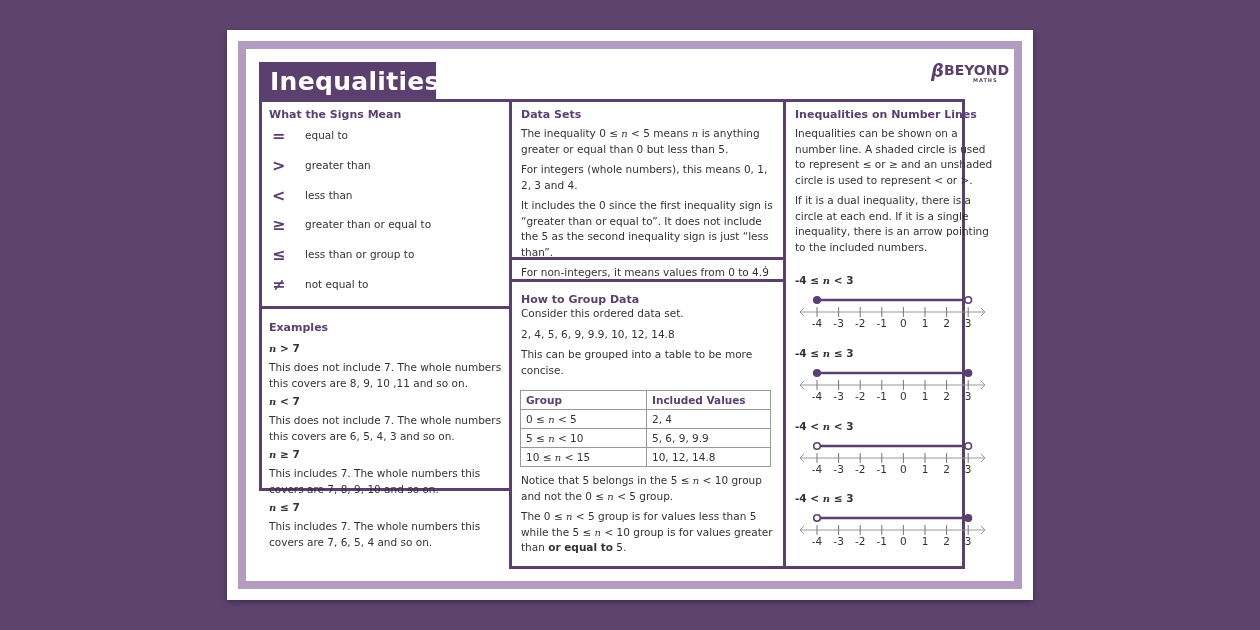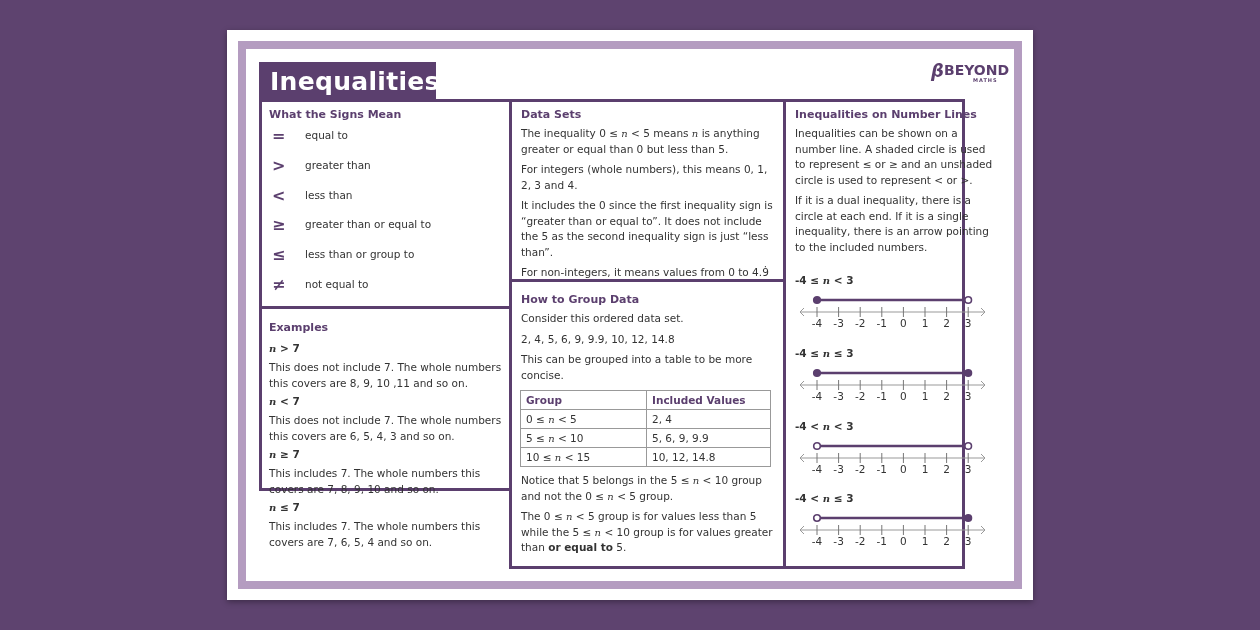--- a/index.html
+++ b/index.html
@@ -95,33 +95,33 @@
         <div class="ex-label" style="line-height:15px;margin-bottom:4px;"><span class="n">n</span><span> ≥ 7</span></div>
         <p style="margin:0;font-size:10.5px;line-height:15.5px;">This includes 7. The whole numbers this covers are 7, 8, 9, 10 and so on.</p>
       </div>
       <div style="margin-bottom: 3px;">
         <div class="ex-label" style="line-height:15px;margin-bottom:4px;"><span class="n">n</span><span> ≤ 7</span></div>
         <p style="margin:0;font-size:10.5px;line-height:15.5px;">This includes 7. The whole numbers this covers are 7, 6, 5, 4 and so on.</p>
       </div>
     </div>
 </div>
 
-<div class="box" style="left:509px;top:99px;width:277px;height:183px;">
+<div class="box" style="left:509px;top:99px;width:277px;height:161px;">
   <div style="position:absolute;left:9px;top:6px;width:256px;">
     <h3 style="margin-bottom:5px;">Data Sets</h3>
     <p style="margin-bottom:5px;"><span>The inequality 0 ≤ </span><span class="n">n</span><span> &lt; 5 means </span><span class="n">n</span><span> is anything greater or equal than 0 but less than 5.</span></p>
     <p style="margin-bottom:5px;">For integers (whole numbers), this means 0, 1, 2, 3 and 4.</p>
     <p style="margin-bottom:5px;">It includes the 0 since the first inequality sign is “greater than or equal to”. It does not include the 5 as the second inequality sign is just “less than”.</p>
     <p>For non-integers, it means values from 0 to 4.9̇</p>
   </div>
 </div>
 
 <div class="box" style="left:509px;top:279px;width:277px;height:290px;">
   <div style="position:absolute;left:9px;top:11px;width:256px;">
-    <h3 style="margin-bottom:5px;">How to Group Data</h3>
+    <h3 style="">How to Group Data</h3>
     <p style="margin-bottom:5px;">Consider this ordered data set.</p>
     <p style="margin-bottom:5px;">2, 4, 5, 6, 9, 9.9, 10, 12, 14.8</p>
     <p>This can be grouped into a table to be more concise.</p>
   </div>
 </div>
 <table class="grp">
   <tbody>
       <tr>
     <th style="width:115px;">Group</th>
     <th>Included Values</th>

